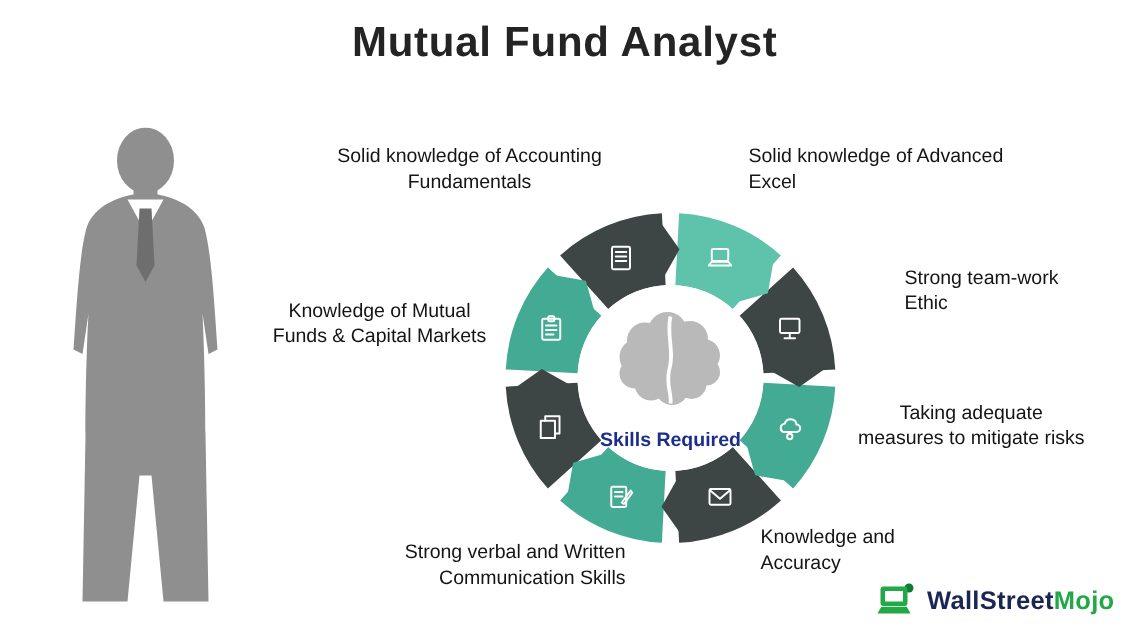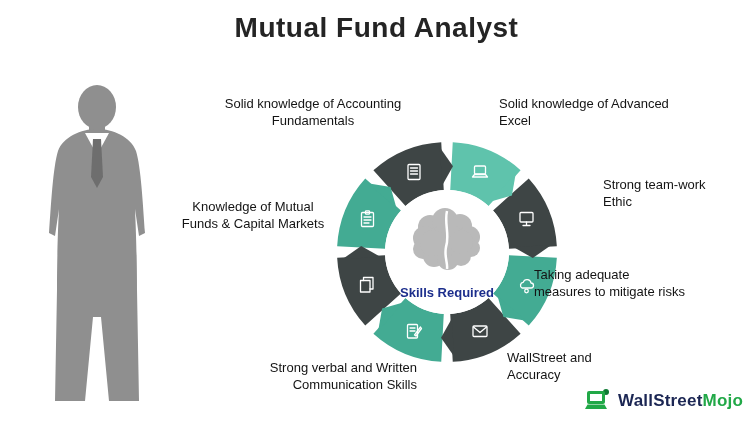--- a/index.html
+++ b/index.html
@@ -7,21 +7,21 @@
             font-family:"Liberation Sans",sans-serif; overflow:hidden; }
 
   .title { position:absolute; top:12px; left:0; width:100%; text-align:center;
            font-size:28px; font-weight:700; color:#242424; letter-spacing:.5px; }
 
   .skill-label { position:absolute; font-size:13px; font-weight:400;
                  color:#141414; line-height:1.3; }
   .lbl-accounting   { left:213px; top:96px;  width:200px; text-align:center; }
   .lbl-excel        { left:499px; top:96px;  width:170px; }
   .lbl-teamwork     { left:563px; top:177px; width:120px;margin-left:40px; }
-  .lbl-risks        { left:534px; top:267px; width:155px; }
+  .lbl-risks        { left:570px; top:267px; width:155px;text-align:center; }
   .lbl-precision    { left:507px; top:350px; width:110px; }
   .lbl-communication{ left:205px; top:360px; width:212px; text-align:right; }
   .lbl-analytical   { left:168px; top:270px; width:168px; }
   .lbl-mutualfunds  { left:178px; top:199px; width:150px; text-align:center; }
 
   .ring   { position:absolute; left:330px; top:135px; }
   .ring text { font-family:"Liberation Sans",sans-serif; font-weight:bold; }
   .person { position:absolute; left:25px; top:85px; }
 
   .logo { position:absolute; right:10px; bottom:8px; display:flex; align-items:center; gap:5px; }
@@ -128,21 +128,21 @@
       <circle cx="131" cy="107" r="12"></circle>
     </g>
     <path d="M117,76 C114,88 120,100 116,112 C114,122 118,128 117,134" stroke="#ffffff" stroke-width="2.5" fill="none"></path>
     <text x="117" y="162" text-anchor="middle" font-size="13" fill="#1C2E8C">Skills Required</text>
   </svg>
 
   <div class="skill-label lbl-accounting">Solid knowledge of Accounting Fundamentals</div>
   <div class="skill-label lbl-excel">Solid knowledge of Advanced Excel</div>
   <div class="skill-label lbl-teamwork">Strong team-work Ethic</div>
   <div class="skill-label lbl-risks">Taking adequate measures to mitigate risks</div>
-  <div class="skill-label lbl-precision">WallStreet and Accuracy</div>
+  <div class="skill-label lbl-precision">Knowledge and Accuracy</div>
   <div class="skill-label lbl-communication">Strong verbal and Written Communication Skills</div>
   <div class="skill-label lbl-mutualfunds">Knowledge of Mutual Funds &amp; Capital Markets</div>
 
   <div class="logo">
     <svg width="30" height="26" viewBox="0 0 30 26">
       <circle cx="23" cy="4" r="3" fill="#0E7A33"></circle>
       <rect x="4" y="3" width="18" height="13" rx="2" fill="#21A847"></rect>
       <rect x="7" y="6" width="12" height="7" fill="#ffffff"></rect>
       <path d="M2,21 L24,21 L21.5,16.5 L4.5,16.5 Z" fill="#21A847"></path>
     </svg>

